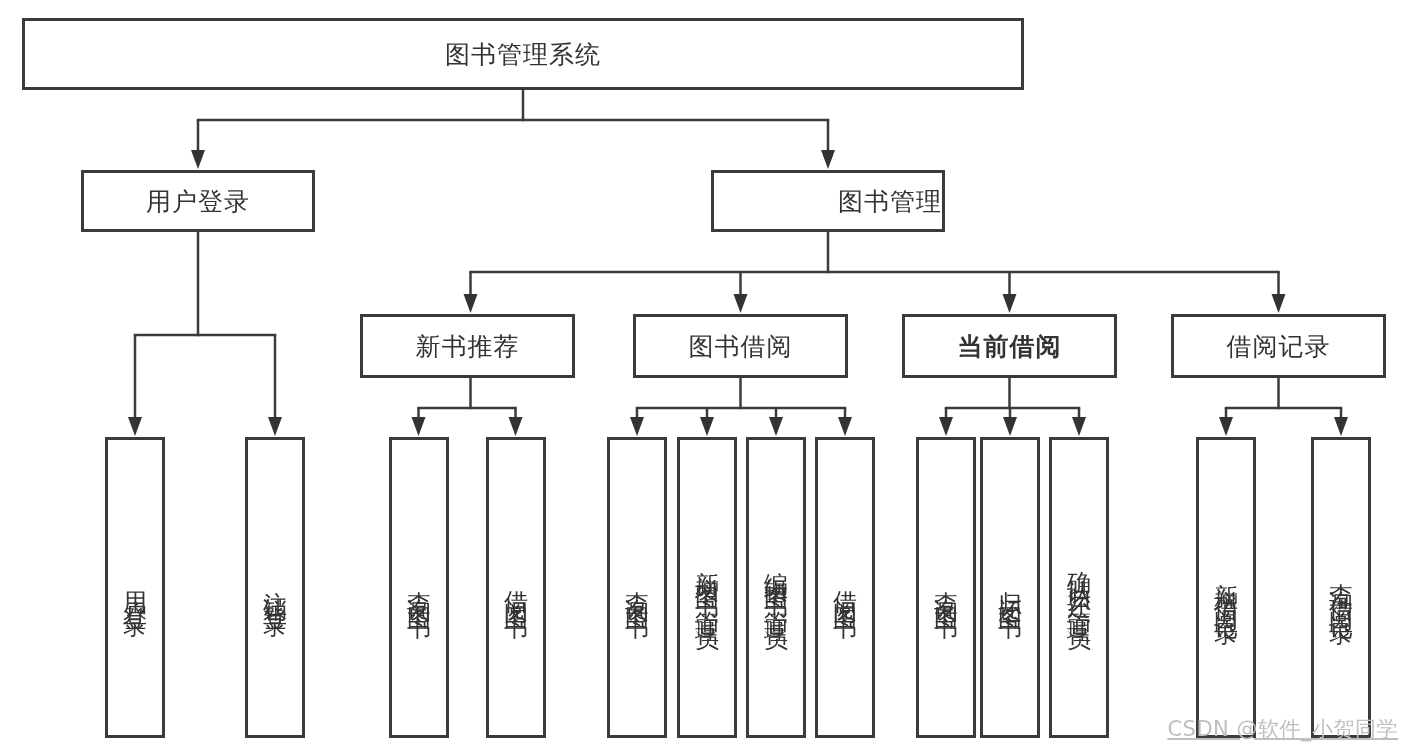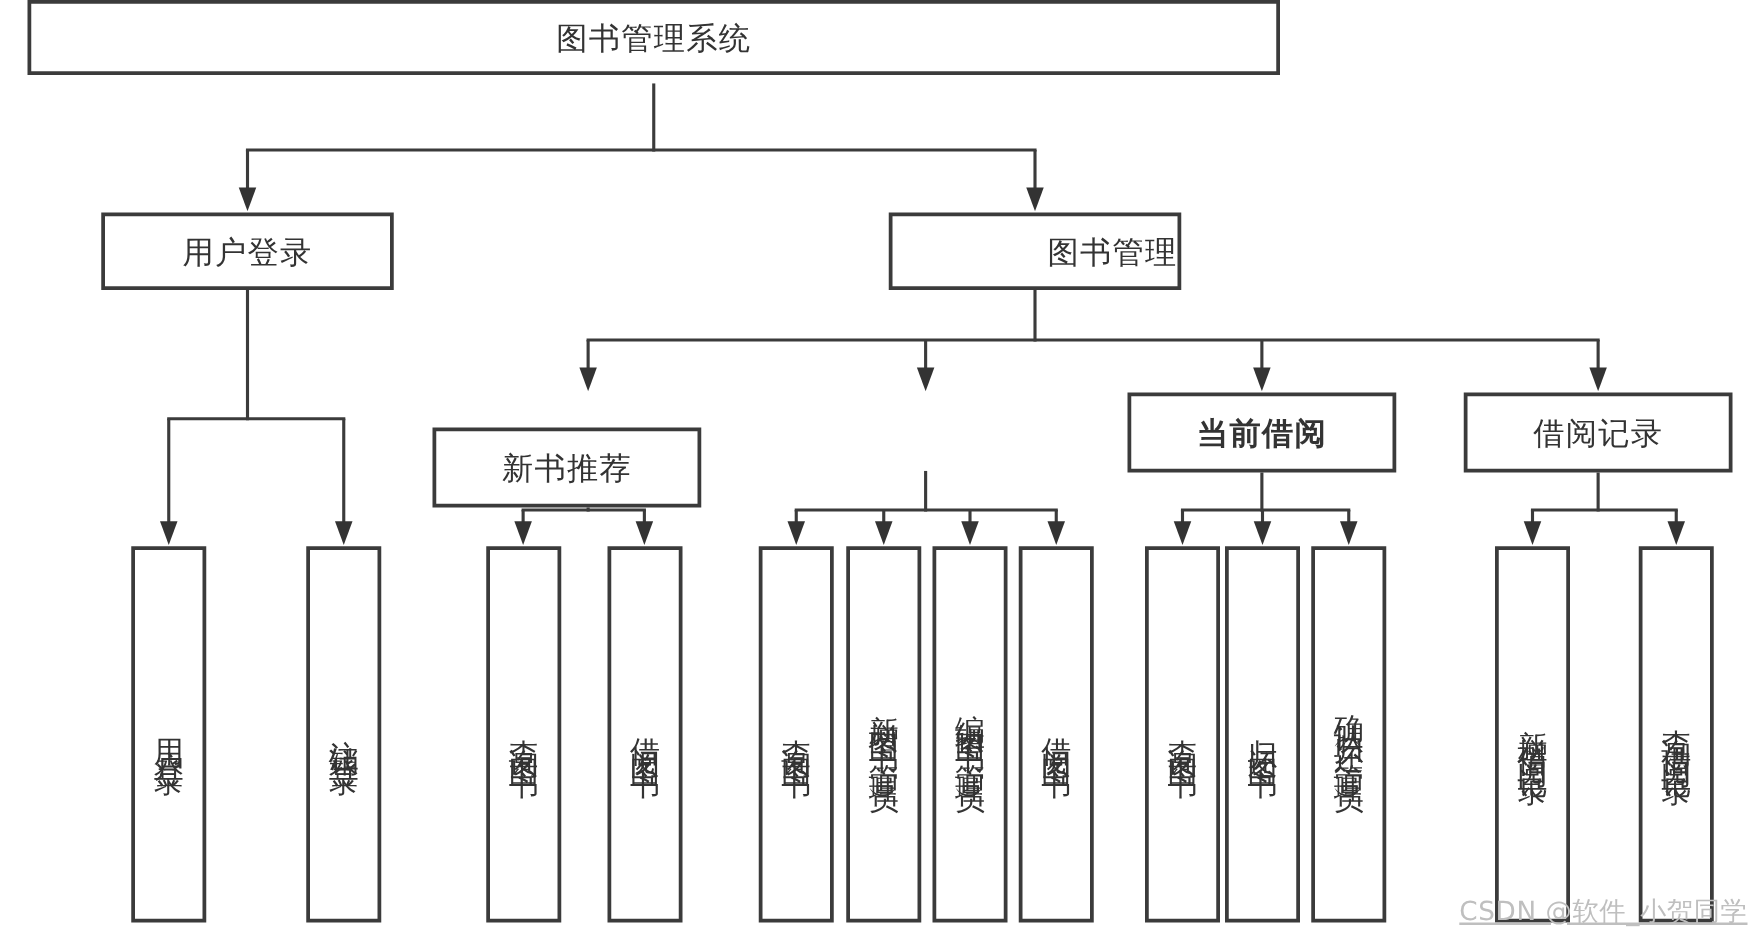--- a/index.html
+++ b/index.html
@@ -35,30 +35,30 @@
   .vbox .vtext {
     writing-mode: vertical-rl;
     text-orientation: mixed;
     font-size: 24px;
     line-height: 1;
     letter-spacing: 8px;
     white-space: nowrap;
   }
 
   
-  .n-root   { left: 22px;  top: 0;  width: 1002px; height: 60px; }
+  .n-root   { left: 22px;  top: 18px;  width: 1002px; height: 72px; }
 
   
   .n-l2     { top: 170px; height: 62px; width: 234px; }
   .n-user   { left: 81px;  }
   .n-mgmt   { left: 711px; justify-content: flex-end; }
 
   
   .n-l3     { top: 314px; height: 64px; width: 215px; }
-  .n-nb     { left: 346px; margin-top: 28px;  }
+  .n-nb     { left: 360px;  }
   .n-bb     { left: 633px;  }
   .n-cb     { left: 902px; font-weight: bold;  }
   .n-br     { left: 1171px; }
 
   
   .n-leaf   { top: 437px; height: 301px; width: 60px; }
   .n-u1 { left: 105px;  }
   .n-u2 { left: 245px;  }
   .n-n1 { left: 389px;  }
   .n-n2 { left: 486px;  }
@@ -160,20 +160,23 @@
   <div class="node hbox n-l2 n-user">
     <span>用户登录</span>
   </div>
   <div class="node hbox n-l2 n-mgmt">
     <span>图书管理</span>
   </div>
 
   <div class="node hbox n-l3 n-nb">
     <span>新书推荐</span>
   </div>
+  <div class="node hbox n-l3 n-bb">
+    <span>图书借阅</span>
+  </div>
   <div class="node hbox n-l3 n-cb">
     <span>当前借阅</span>
   </div>
   <div class="node hbox n-l3 n-br">
     <span>借阅记录</span>
   </div>
 
   <div class="node vbox n-leaf n-u1">
     <span class="vtext">用户登录</span>
   </div>

